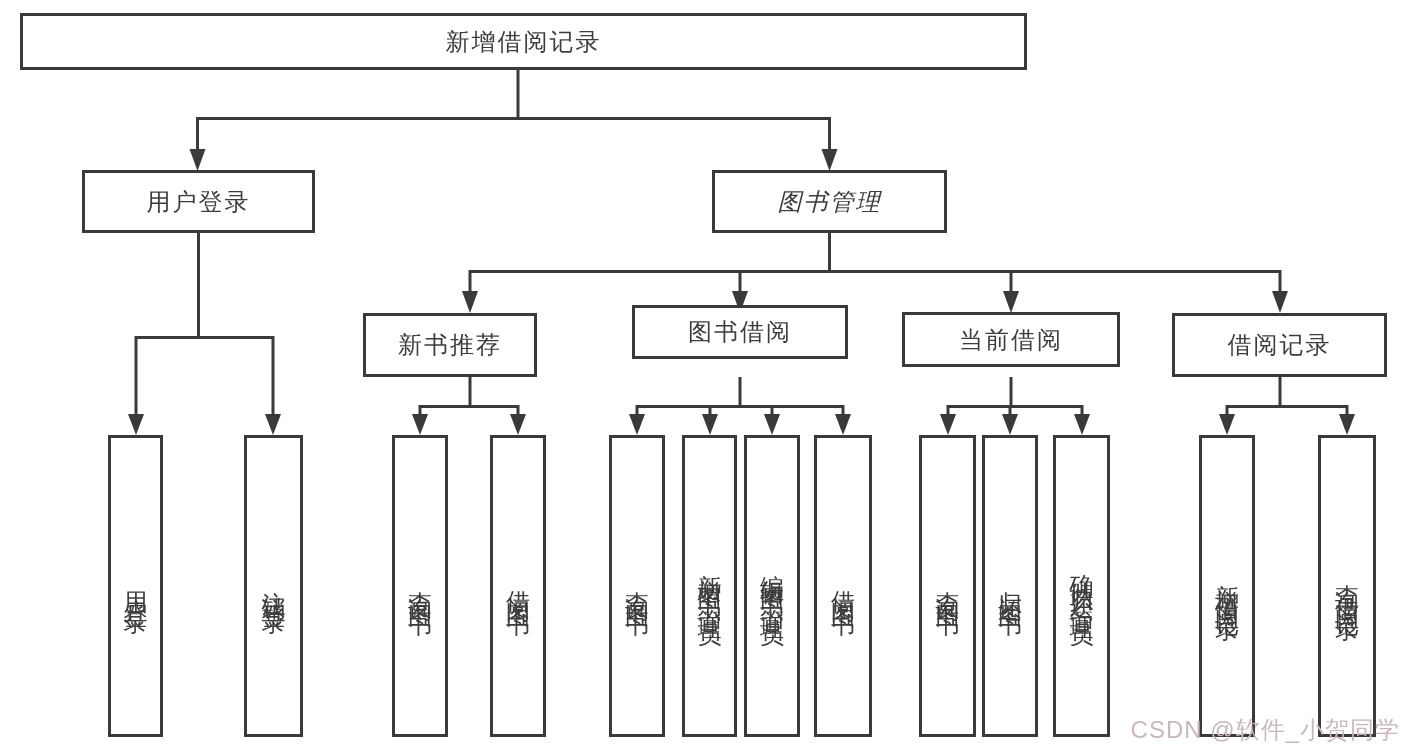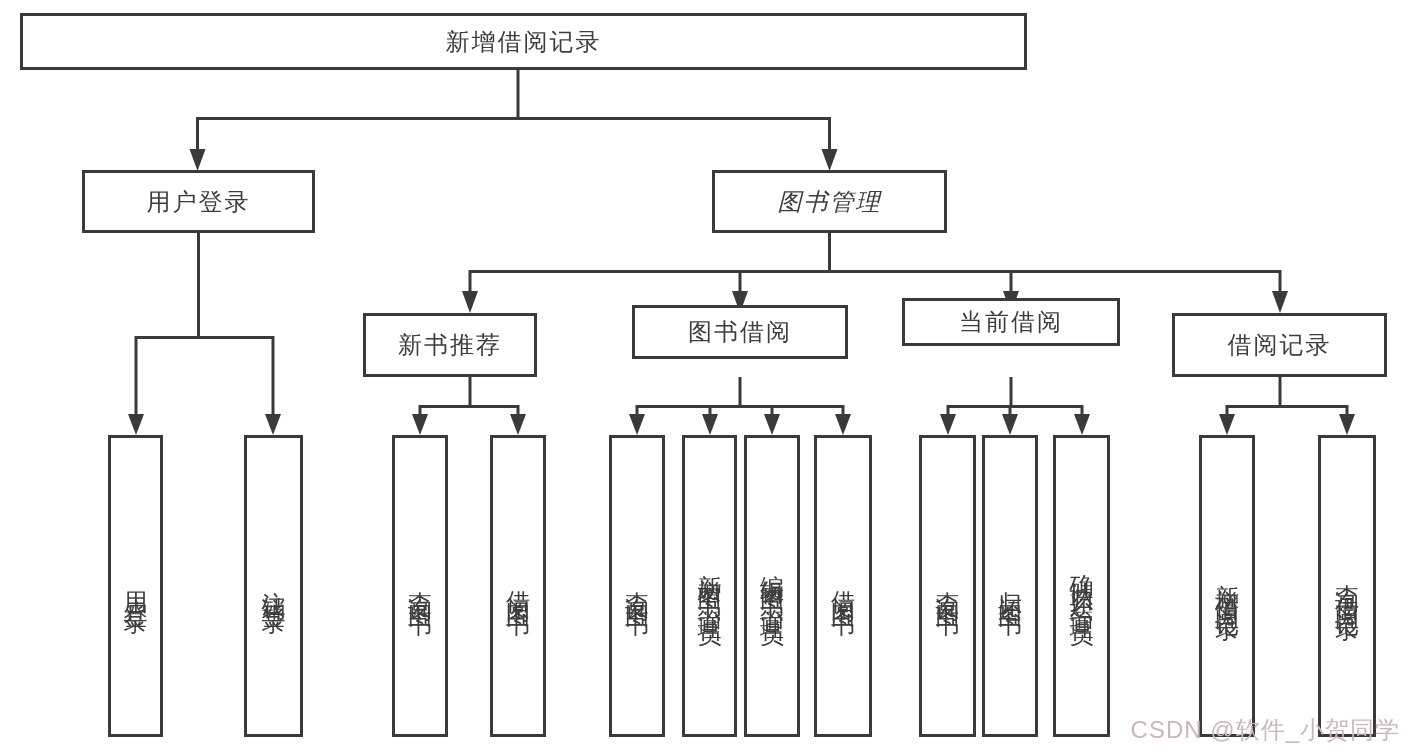--- a/index.html
+++ b/index.html
@@ -91,21 +91,21 @@
     </g>
   </svg>
 
   <div class="box hnode" style="left:20px;top:13px;width:1007px;height:57px;">新增借阅记录</div>
 
   <div class="box hnode" style="left:82px;top:170px;width:233px;height:63px;">用户登录</div>
   <div class="box hnode" style="left:712px;top:170px;width:235px;height:63px;font-style:italic;">图书管理</div>
 
   <div class="box hnode" style="left:363px;top:313px;width:174px;height:64px;">新书推荐</div>
   <div class="box hnode" style="left:632px;top:305px;width:216px;height:54px;">图书借阅</div>
-  <div class="box hnode" style="left:902px;top:298px;width:218px;height:48px;text-align:right;">当前借阅</div>
+  <div class="box hnode" style="left:902px;top:312px;width:218px;height:55px;text-align:right;">当前借阅</div>
   <div class="box hnode" style="left:1172px;top:313px;width:215px;height:64px;">借阅记录</div>
 
   <div class="box leaf" style="left:108px;top:435px;width:55px;height:302px;">用户登录</div>
   <div class="box leaf" style="left:244px;top:435px;width:59px;height:302px;">注销登录</div>
 
   <div class="box leaf" style="left:392px;top:435px;width:56px;height:302px;">查询图书</div>
   <div class="box leaf" style="left:490px;top:435px;width:56px;height:302px;">借阅图书</div>
 
   <div class="box leaf" style="left:609px;top:435px;width:56px;height:302px;">查询图书</div>
   <div class="box leaf" style="left:682px;top:435px;width:55px;height:302px;">新增图书（管理员）</div>

